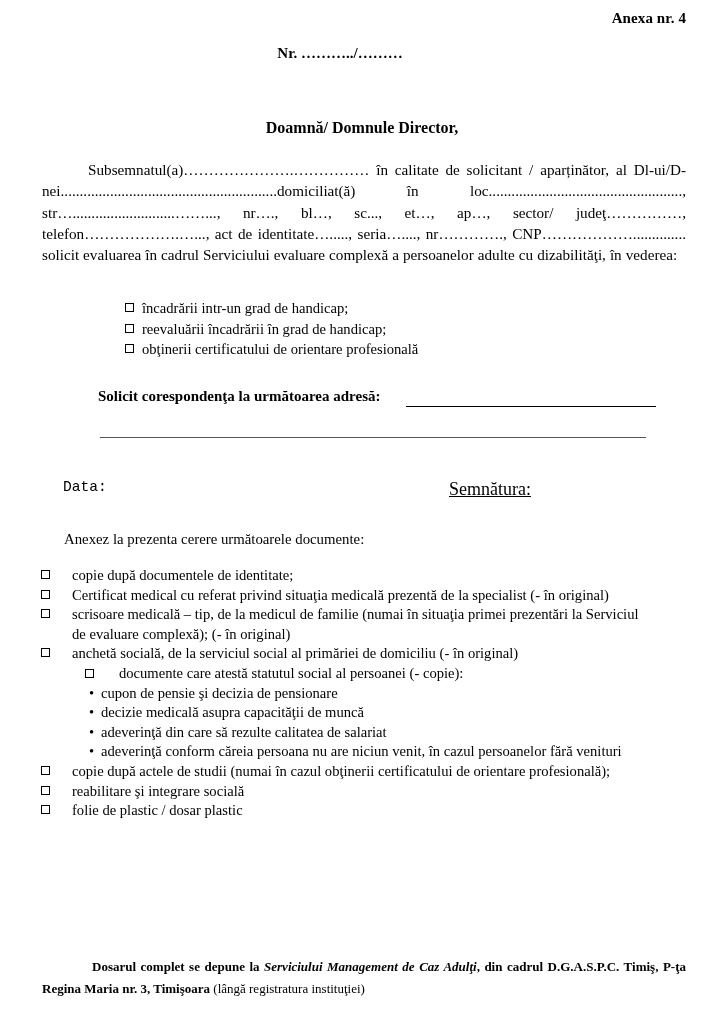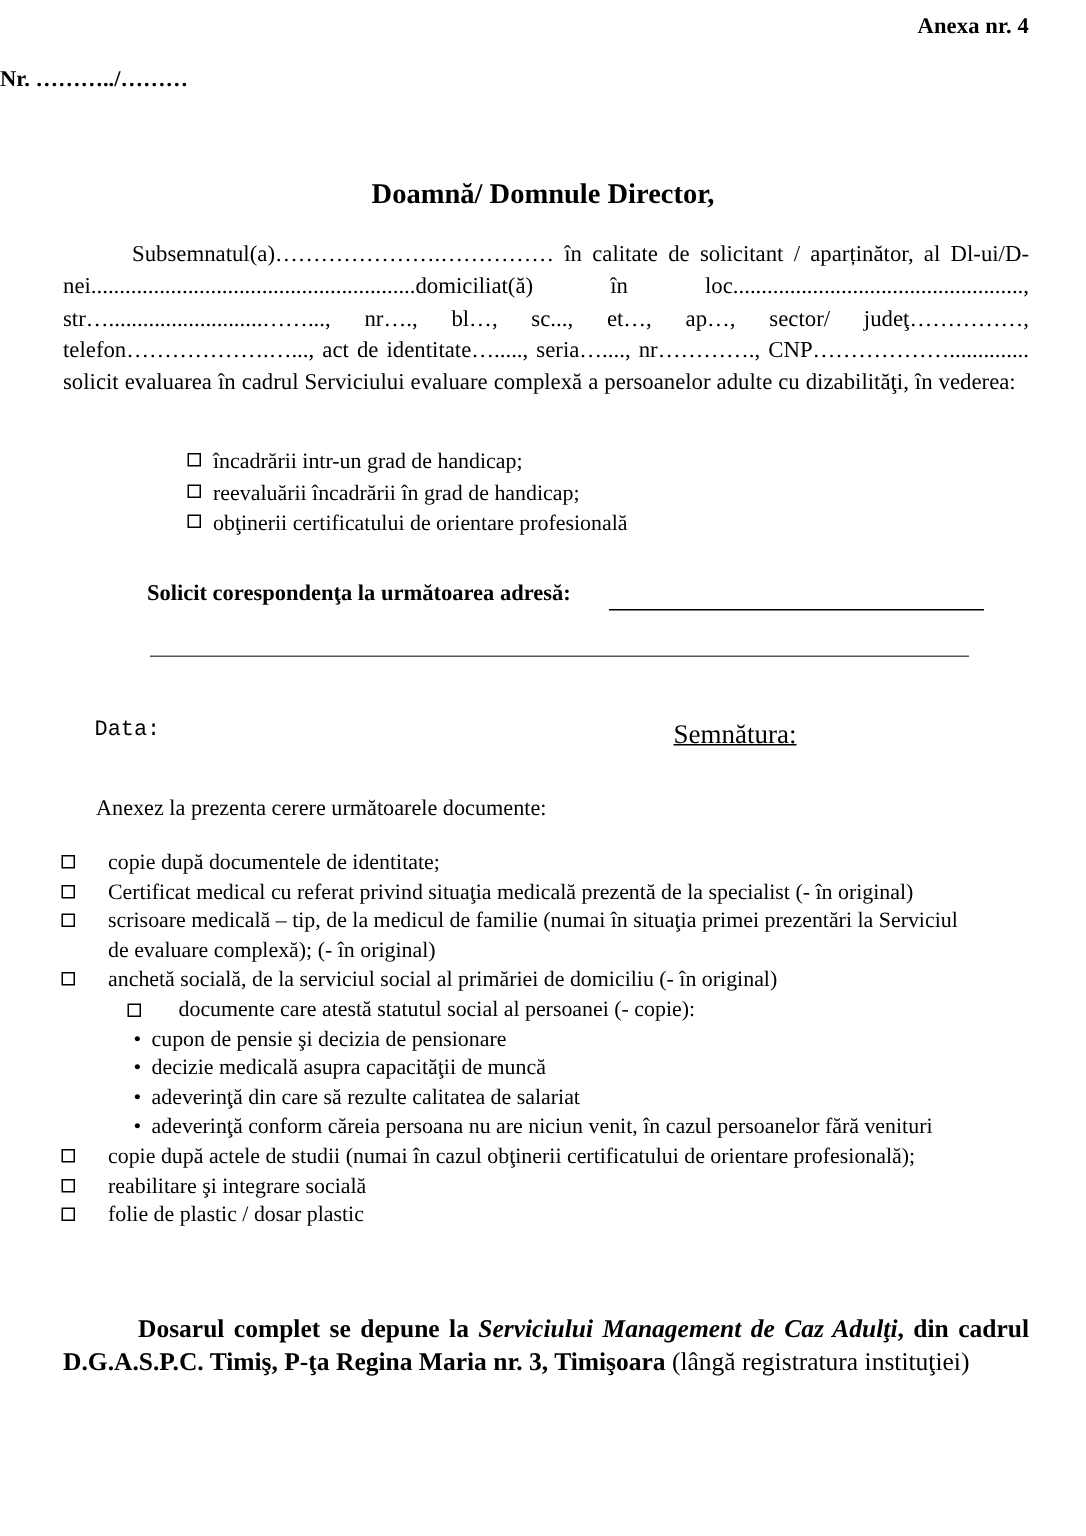--- a/index.html
+++ b/index.html
@@ -32,34 +32,34 @@
     text-align: right;
     font-weight: bold;
     font-size: 15px;
     letter-spacing: 0.1px;
   }
   .hdr-nr {
     position: absolute;
     top: 45px;
     left: 0;
     width: 680px;
-    text-align: left;
+    text-align: center;
     font-weight: bold;
     font-size: 15px;
   }
 
   
   .title {
     position: absolute;
     top: 119px;
     left: 0;
     width: 724px;
     text-align: center;
     font-weight: bold;
-    font-size: 19px;
+    font-size: 16px;
   }
 
   
   .body-par {
     position: absolute;
     top: 159px;
     left: 42px;
     width: 644px;
     font-size: 15.2px;
     line-height: 21.3px;
@@ -194,24 +194,24 @@
   }
   .doc-bullet .bul {
     position: absolute;
     left: 48px;
     top: 0;
   }
 
   
   .footer {
     position: absolute;
-    top: 875px;
+    top: 956px;
     left: 42px;
     width: 644px;
-    font-size: 17px;
+    font-size: 13px;
     line-height: 21.5px;
     text-align: justify;
     text-indent: 50px;
   }
   .b { font-weight: bold; }
   .bi { font-weight: bold; font-style: italic; }
 </style>
 </head>
 <body>
 

